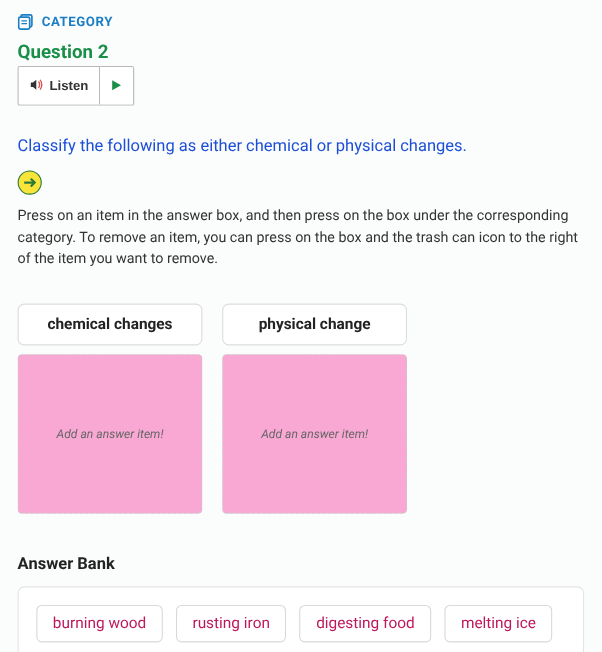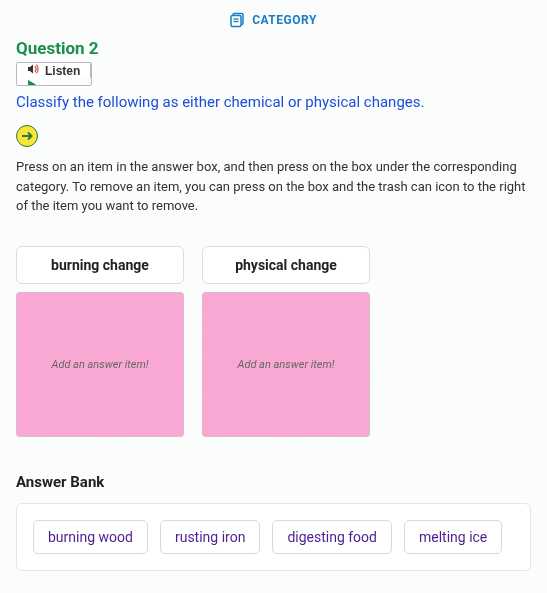--- a/index.html
+++ b/index.html
@@ -8,43 +8,41 @@
     background: #fafdfb;
     color: #222;
     padding: 12px 16px;
     width: 547px;
   }
   .category-row {
     display: flex;
     align-items: center;
     gap: 6px;
     margin-bottom: 10px;
-    justify-content: center;
   }
   .category-icon svg { display: block; }
   .category-label {
     color: #1b7dc4;
     font-size: 12px;
     font-weight: 700;
     letter-spacing: 0.5px;
   }
   .question-title {
     color: #1a8f4a;
     font-size: 17px;
     font-weight: 700;
     margin-bottom: 2px;
   }
   .listen-group {
     display: inline-flex;
     border: 1px solid #b9b9b9;
     border-radius: 2px;
     overflow: hidden;
-    height: 24px;
-    margin-bottom: 7px;
-    flex-direction: column;
+    height: 36px;
+    margin-bottom: 27px;
   }
   .listen-btn {
     display: flex;
     align-items: center;
     gap: 5px;
     padding: 0 10px;
     background: #fff;
     border: none;
     border-right: 1px solid #b9b9b9;
     cursor: pointer;
@@ -142,21 +140,21 @@
     display: flex;
     flex-wrap: wrap;
     gap: 12px;
   }
   .answer-item {
     border: 1px solid #d9d9d9;
     border-radius: 5px;
     background: #fff;
     padding: 8px 14px;
     font-size: 14px;
-    color: #4c1d95;
+    color: #be185d;
     cursor: pointer;
   }
 </style>
 </head>
 <body>
 
 
 
 <div class="category-row">
   <span class="category-icon">
@@ -198,21 +196,21 @@
   <span class="arrow-badge">
     <svg width="12" height="10" viewBox="0 0 12 10">
       <line x1="1" y1="5" x2="9" y2="5" stroke="#2b7a3a" stroke-width="2"></line>
       <path d="M7 1.5 L10.5 5 L7 8.5" fill="none" stroke="#2b7a3a" stroke-width="2"></path>
     </svg>
   </span>
   <div class="instruction-text">Press on an item in the answer box, and then press on the box under the corresponding category. To remove an item, you can press on the box and the trash can icon to the right of the item you want to remove.</div>
 </div>
 
 <div class="categories-row">
-  <div class="category-header">burning change</div>
+  <div class="category-header">chemical changes</div>
   <div class="category-header">physical change</div>
 </div>
 
 <div class="dropzones-row">
   <div class="dropzone">
     <span class="dropzone-placeholder">Add an answer item!</span>
   </div>
   <div class="dropzone">
     <span class="dropzone-placeholder">Add an answer item!</span>
   </div>

